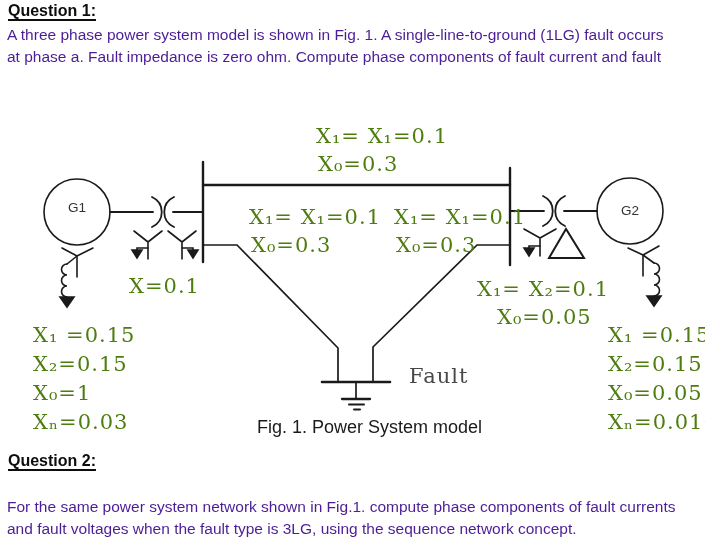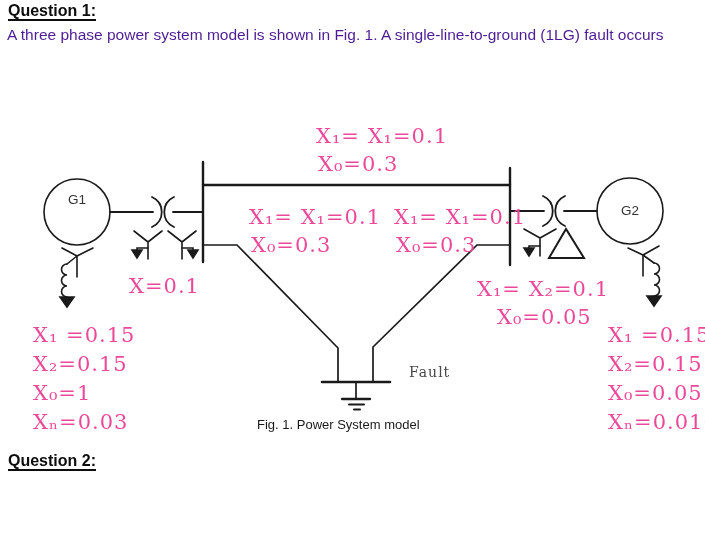--- a/index.html
+++ b/index.html
@@ -10,43 +10,44 @@
   .q-heading{
     position:absolute;left:8px;font-size:16px;font-weight:700;
     text-decoration:underline;text-decoration-thickness:2px;text-underline-offset:3px;
     color:#0d0d0d;
   }
   .q-body{position:absolute;left:7px;width:696px;}
   .q-line{font-size:15.5px;line-height:22.3px;color:#4c1d95;}
   svg.diagram{position:absolute;left:0;top:0;}
   .dlabel{
     position:absolute;font-family:"DejaVu Serif","DejaVu Sans",serif;
-    font-size:21px;line-height:1.15;color:#ec4899;letter-spacing:1px;white-space:nowrap;
+    font-size:21px;line-height:1.15;color:#4d7c0f;letter-spacing:1px;white-space:nowrap;
   }
   .fault-label{
     position:absolute;font-family:"DejaVu Serif","DejaVu Sans",serif;
-    font-size:14px;color:#474747;letter-spacing:1px;
+    font-size:21px;color:#474747;letter-spacing:1px;
   }
   .gen-label{
     position:absolute;width:40px;text-align:center;font-size:13.5px;color:#333;
     font-family:"Liberation Sans", sans-serif;
   }
   .caption{
-    position:absolute;font-size:13px;color:#1a1a1a;
+    position:absolute;font-size:18px;color:#1a1a1a;
     font-family:"Liberation Sans", sans-serif;
   }
 </style>
 </head>
 <body>
 
 <div class="page">
 
   <div class="q-heading" style="top:2px">Question 1:</div>
   <div class="q-body" style="top:24px">
     <div class="q-line">A three phase power system model is shown in Fig. 1. A single-line-to-ground (1LG) fault occurs</div>
+    <div class="q-line">at phase a. Fault impedance is zero ohm. Compute phase components of fault current and fault</div>
   </div>
 
   <svg class="diagram" width="705" height="544" viewBox="0 0 705 544" fill="none" stroke="#1a1a1a" stroke-width="1.6" stroke-linecap="round">
 
     <g>
       <circle cx="77" cy="212" r="33"></circle>
     </g>
     <g>
       <circle cx="630" cy="211" r="33"></circle>
     </g>
@@ -109,21 +110,21 @@
 
     <g>
       <line x1="322" y1="382" x2="390" y2="382" stroke-width="2.6"></line>
       <line x1="356" y1="383" x2="356" y2="398" stroke-width="1.7"></line>
       <line x1="342" y1="399" x2="370" y2="399" stroke-width="2.3"></line>
       <line x1="349" y1="404.5" x2="364" y2="404.5" stroke-width="2"></line>
       <line x1="354" y1="409.5" x2="360" y2="409.5" stroke-width="2"></line>
     </g>
   </svg>
 
-  <div class="gen-label" style="left:57px;top:192px">G1</div>
+  <div class="gen-label" style="left:57px;top:200px">G1</div>
   <div class="gen-label" style="left:610px;top:203px">G2</div>
 
   <div class="dlabel" style="left:316px;top:124px">X₁= X₁=0.1</div>
   <div class="dlabel" style="left:318px;top:152px">X₀=0.3</div>
 
   <div class="dlabel" style="left:249px;top:205px">X₁= X₁=0.1</div>
   <div class="dlabel" style="left:251px;top:233px">X₀=0.3</div>
 
   <div class="dlabel" style="left:394px;top:205px">X₁= X₁=0.1</div>
   <div class="dlabel" style="left:396px;top:233px">X₀=0.3</div>
@@ -139,14 +140,18 @@
 
   <div class="dlabel" style="left:608px;top:323px">X₁ =0.15</div>
   <div class="dlabel" style="left:608px;top:352px">X₂=0.15</div>
   <div class="dlabel" style="left:608px;top:381px">X₀=0.05</div>
   <div class="dlabel" style="left:608px;top:410px">Xₙ=0.0167</div>
 
   <div class="fault-label" style="left:409px;top:364px">Fault</div>
   <div class="caption" style="left:257px;top:417px">Fig. 1. Power System model</div>
 
   <div class="q-heading" style="top:452px">Question 2:</div>
+  <div class="q-body" style="top:496px">
+    <div class="q-line">For the same power system network shown in Fig.1. compute phase components of fault currents</div>
+    <div class="q-line">and fault voltages when the fault type is 3LG, using the sequence network concept.</div>
+  </div>
 
 </div>
 
 </body></html>

